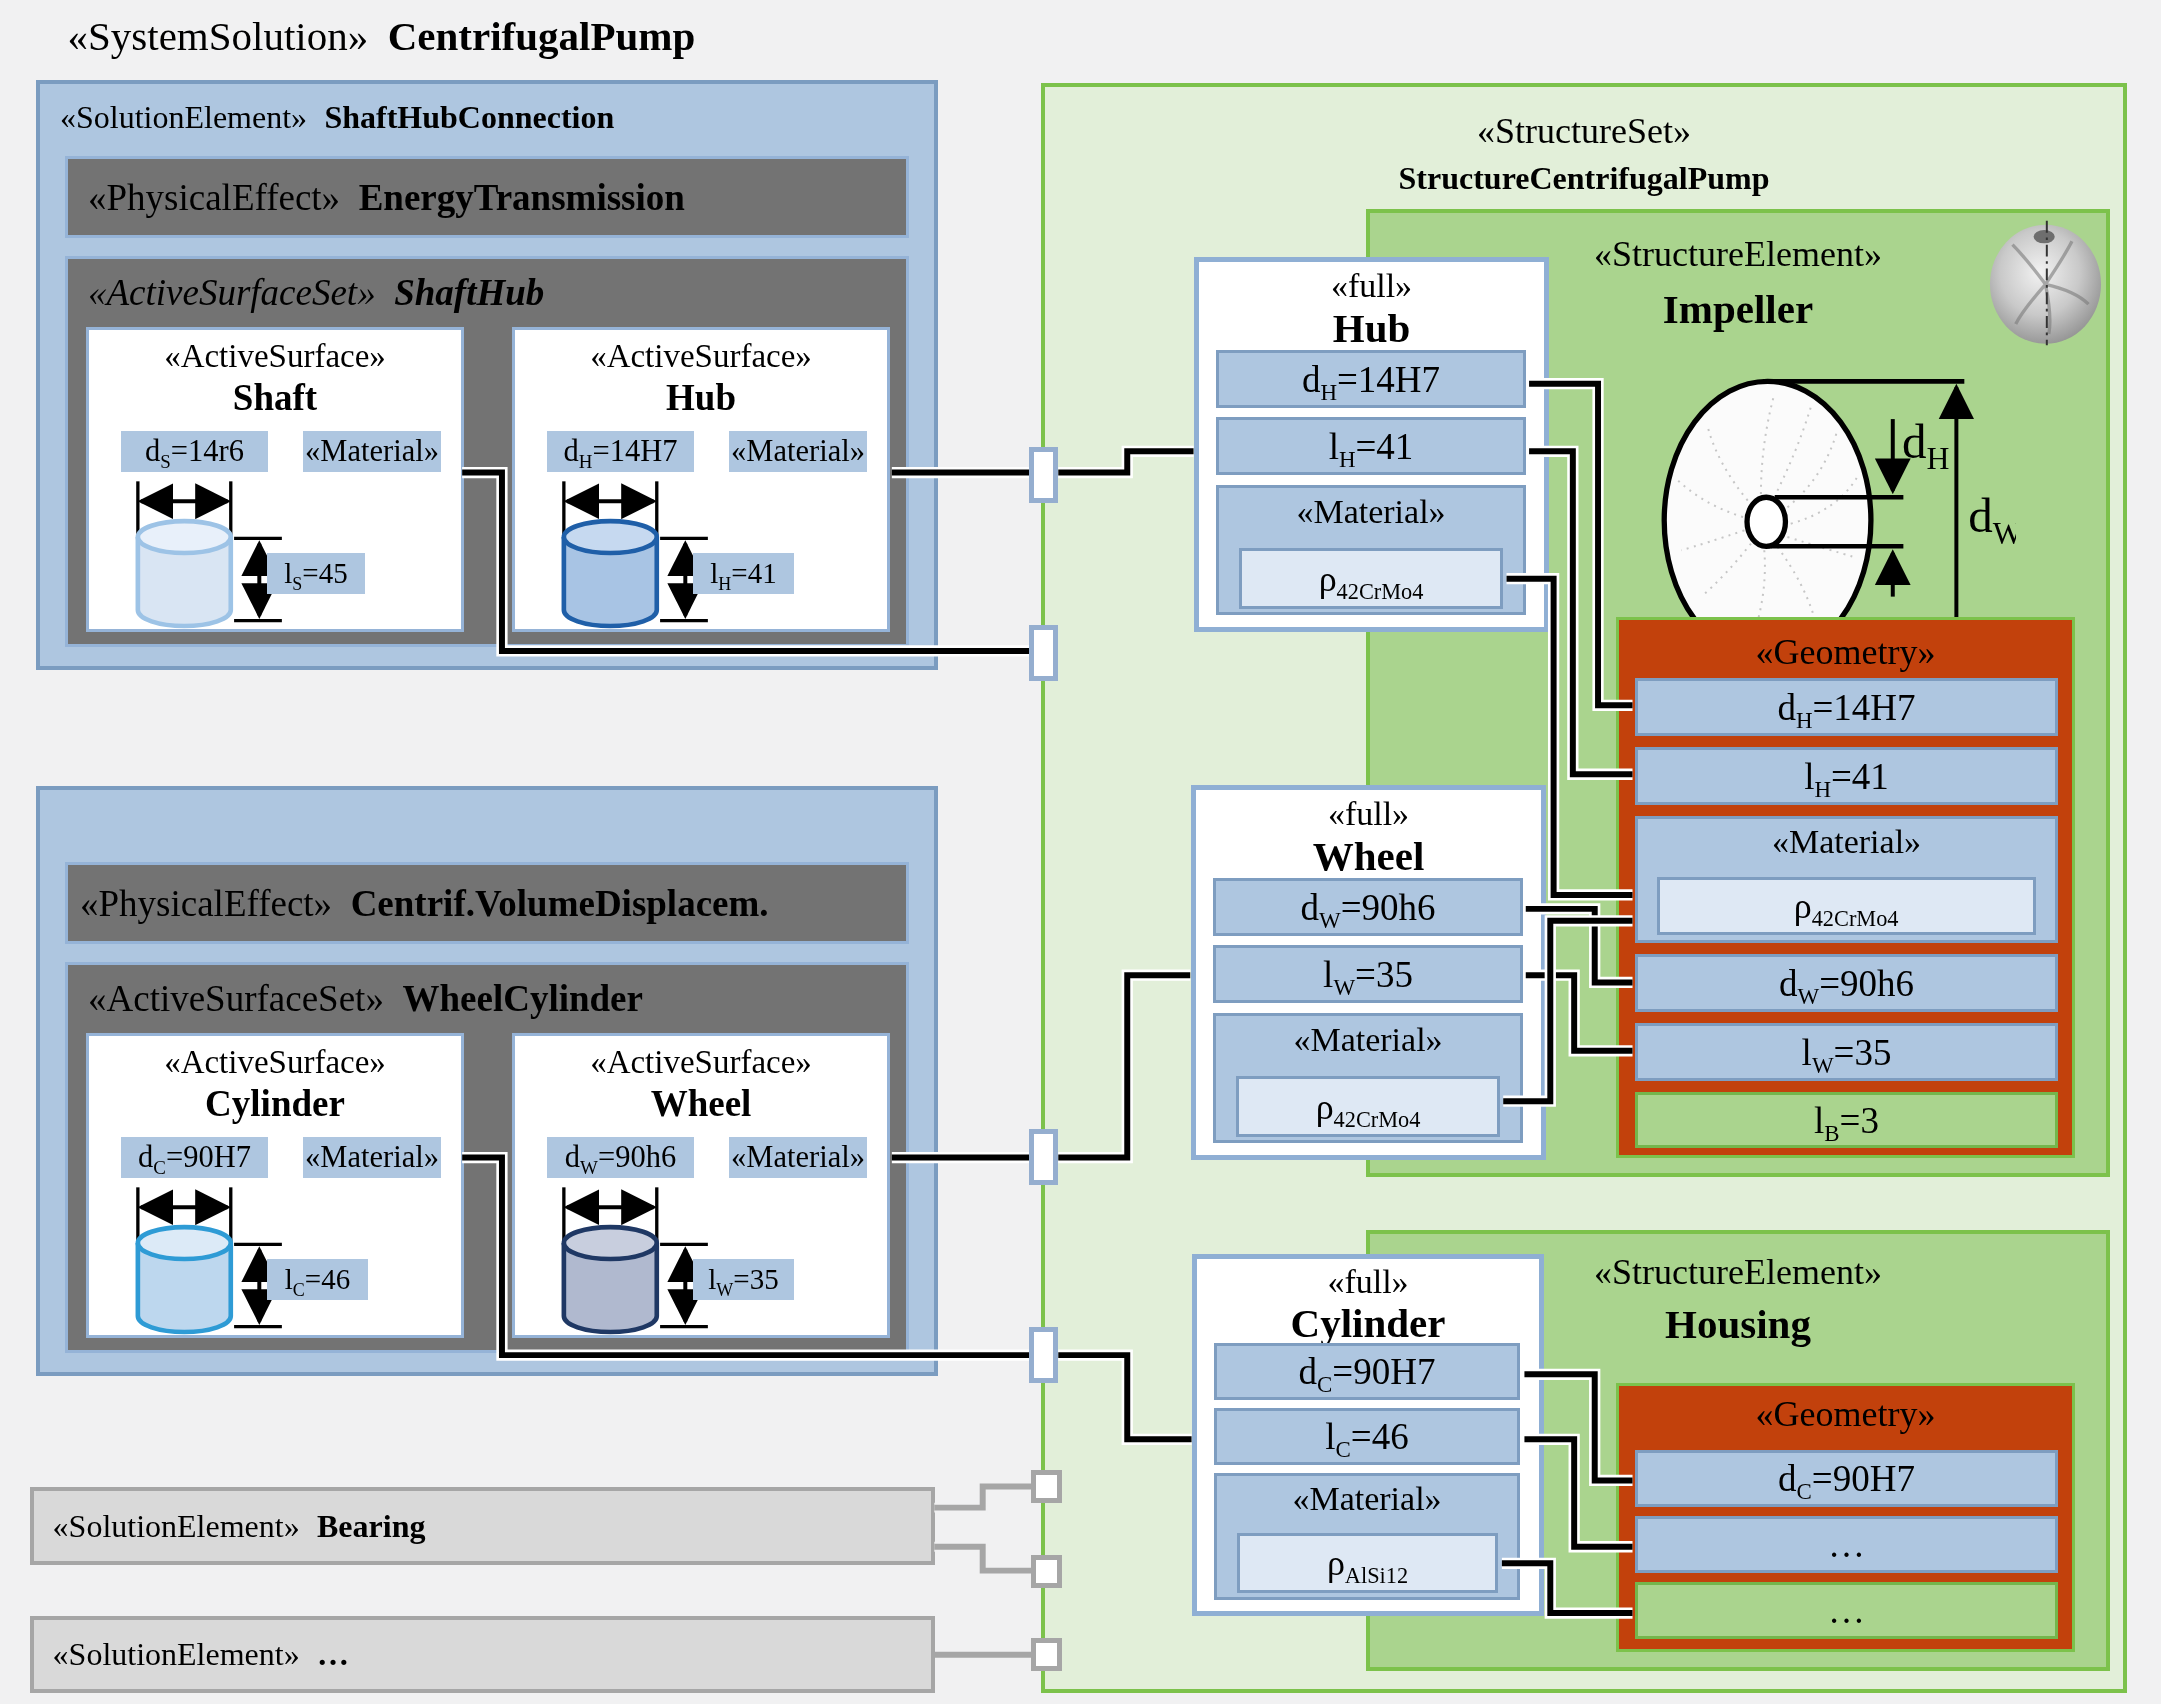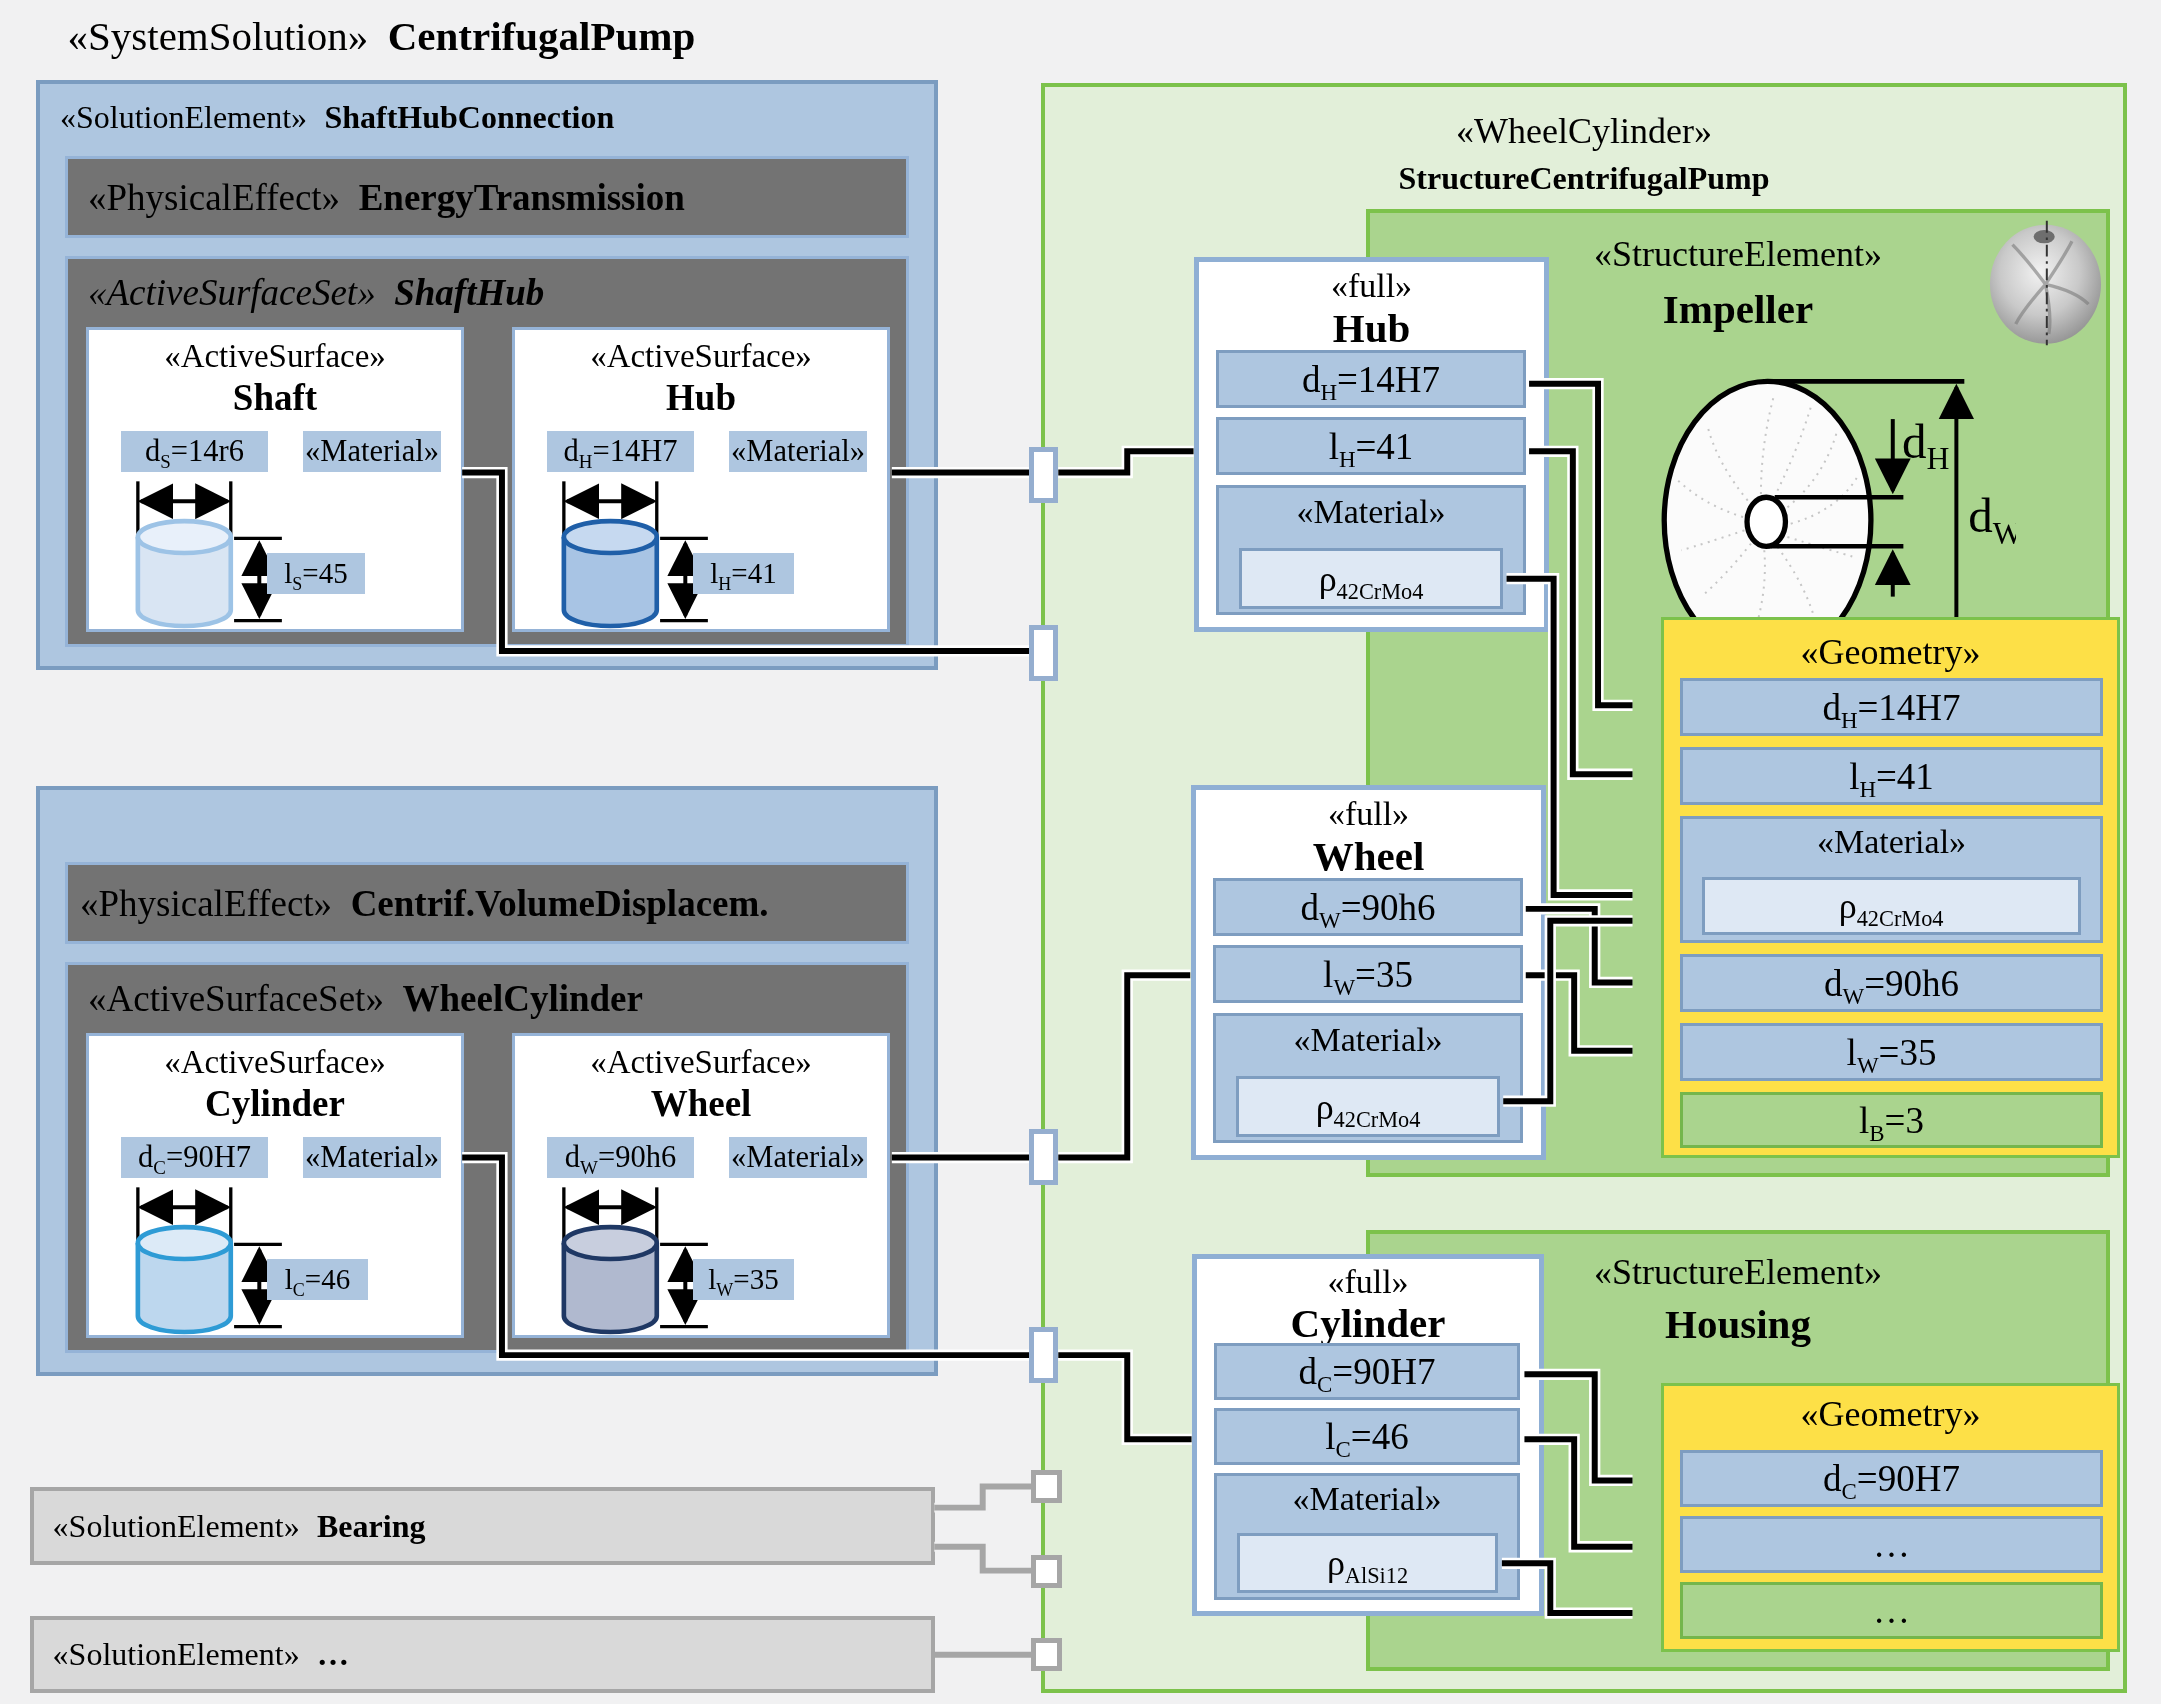--- a/index.html
+++ b/index.html
@@ -12,21 +12,21 @@
   .abs{position:absolute;}
   .ctr{display:flex;align-items:center;justify-content:center;}
   .vctr{display:flex;align-items:center;}
   
   .se-outer{background:#AEC6E0;border:4px solid #7B9CC0;}
   .lt-blue{background:#737373;border:3.3px solid #95B3D7;}
   .white-box{background:#FFFFFF;border:3.3px solid #95B3D7;}
   .gray-box{background:#D9D9D9;border:4.6px solid #A6A6A6;}
   .green-outer{background:#E2EFD9;border:4.6px solid #7CC24B;}
   .green-mid{background:#AAD48E;border:4px solid #7CC24B;}
-  .green-light{background:#fde047;border:3.3px solid #7CC24B;margin-left:45px;}
+  .green-light{background:#c2410c;border:3.3px solid #7CC24B;}
   .bar-blue{background:#AEC6E0;border:3.3px solid #7E9DC0;}
   .bar-rho{background:#DEE8F4;border:3.3px solid #7E9DC0;}
   .bar-green{background:#AAD48E;border:3.3px solid #74B64C;}
   .full-box{background:#FFFFFF;border:5.3px solid #8FAFD4;}
   .chip{background:#AEC6E0;}
   .port-b{background:#FFFFFF;border:5.3px solid #95AECF;z-index:60;}
   .port-g{background:#FFFFFF;border:5.3px solid #A6A6A6;z-index:60;}
   
   .t62{font-size:41px;} .t58{font-size:32px;} .t56{font-size:37px;}
   .t54{font-size:36px;} .t52{font-size:34px;} .t50{font-size:33px;}
@@ -200,21 +200,21 @@
   </span>
 </div>
 <div class="abs gray-box vctr t58" style="left:30px;top:1616px;width:905px;height:77px;">
   <span class="gap" style="margin-left:18.6px;">
     <span>«SolutionElement»</span>
     <b>…</b>
   </span>
 </div>
 
 <div class="abs green-outer" style="left:1041px;top:83px;width:1086px;height:1610px;">
-  <div class="abs centerline t54" style="top:22.6px;">«WheelCylinder»</div>
+  <div class="abs centerline t54" style="top:22.6px;">«StructureSet»</div>
   <div class="abs centerline t58 bold" style="top:73px;">StructureCentrifugalPump</div>
 </div>
 
 <div class="abs green-mid" style="left:1366px;top:209px;width:744px;height:968px;">
   <div class="abs centerline t54" style="top:20px;">«StructureElement»</div>
   <div class="abs centerline t62 bold" style="top:72px;">Impeller</div>
 </div>
 
 <svg class="abs" style="left:1986px;top:218px;" width="119" height="130" viewBox="0 0 180 196">
   <defs>

